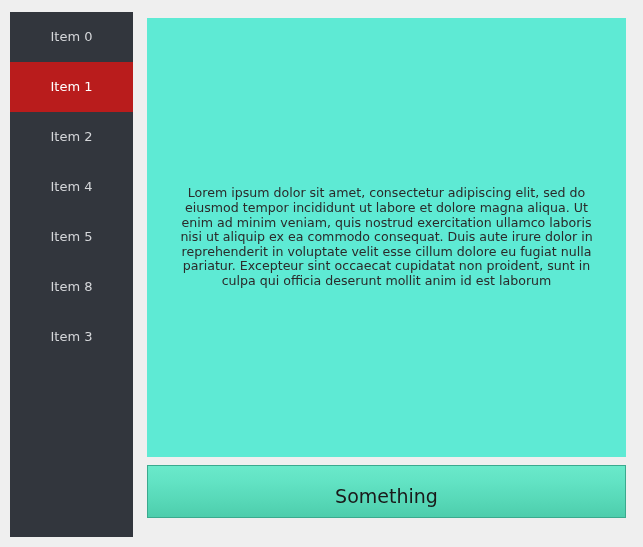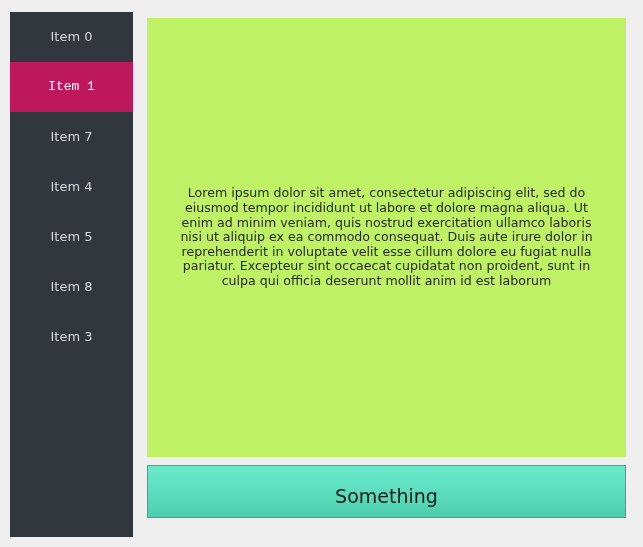--- a/index.html
+++ b/index.html
@@ -28,33 +28,32 @@
   .sidebar-item {
     height: 50px;
     line-height: 50px;
     text-align: center;
     color: #d5d7da;
     font-size: 13px;
     box-sizing: border-box;
     user-select: none;
   }
   .sidebar-item.selected {
-    background: #be185d;
+    background: #b91c1c;
     color: #ffffff;
-    font-family: Liberation Mono, monospace;
   }
 
   
   #content-panel {
     position: absolute;
     left: 147px;
     top: 18px;
     width: 479px;
     height: 439px;
-    background: #bef264;
+    background: #5eead4;
     display: flex;
     align-items: center;
     justify-content: center;
     box-sizing: border-box;
     padding: 0 23px;
   }
   #content-text {
     text-align: center;
     font-size: 12.6px;
     line-height: 14.6px;
@@ -81,21 +80,21 @@
     cursor: pointer;
     user-select: none;
   }
 </style>
 </head>
 <body>
 
 <div id="sidebar">
     <div class="sidebar-item">Item 0</div>
     <div class="sidebar-item selected">Item 1</div>
-    <div class="sidebar-item">Item 7</div>
+    <div class="sidebar-item">Item 2</div>
     <div class="sidebar-item">Item 4</div>
     <div class="sidebar-item">Item 5</div>
     <div class="sidebar-item">Item 8</div>
     <div class="sidebar-item">Item 3</div>
   </div>
 
 <div id="content-panel">
   <p id="content-text">Lorem ipsum dolor sit amet, consectetur adipiscing elit, sed do eiusmod tempor incididunt ut labore et dolore magna aliqua. Ut enim ad minim veniam, quis nostrud exercitation ullamco laboris nisi ut aliquip ex ea commodo consequat. Duis aute irure dolor in reprehenderit in voluptate velit esse cillum dolore eu fugiat nulla pariatur. Excepteur sint occaecat cupidatat non proident, sunt in culpa qui officia deserunt mollit anim id est laborum</p>
 </div>
 

